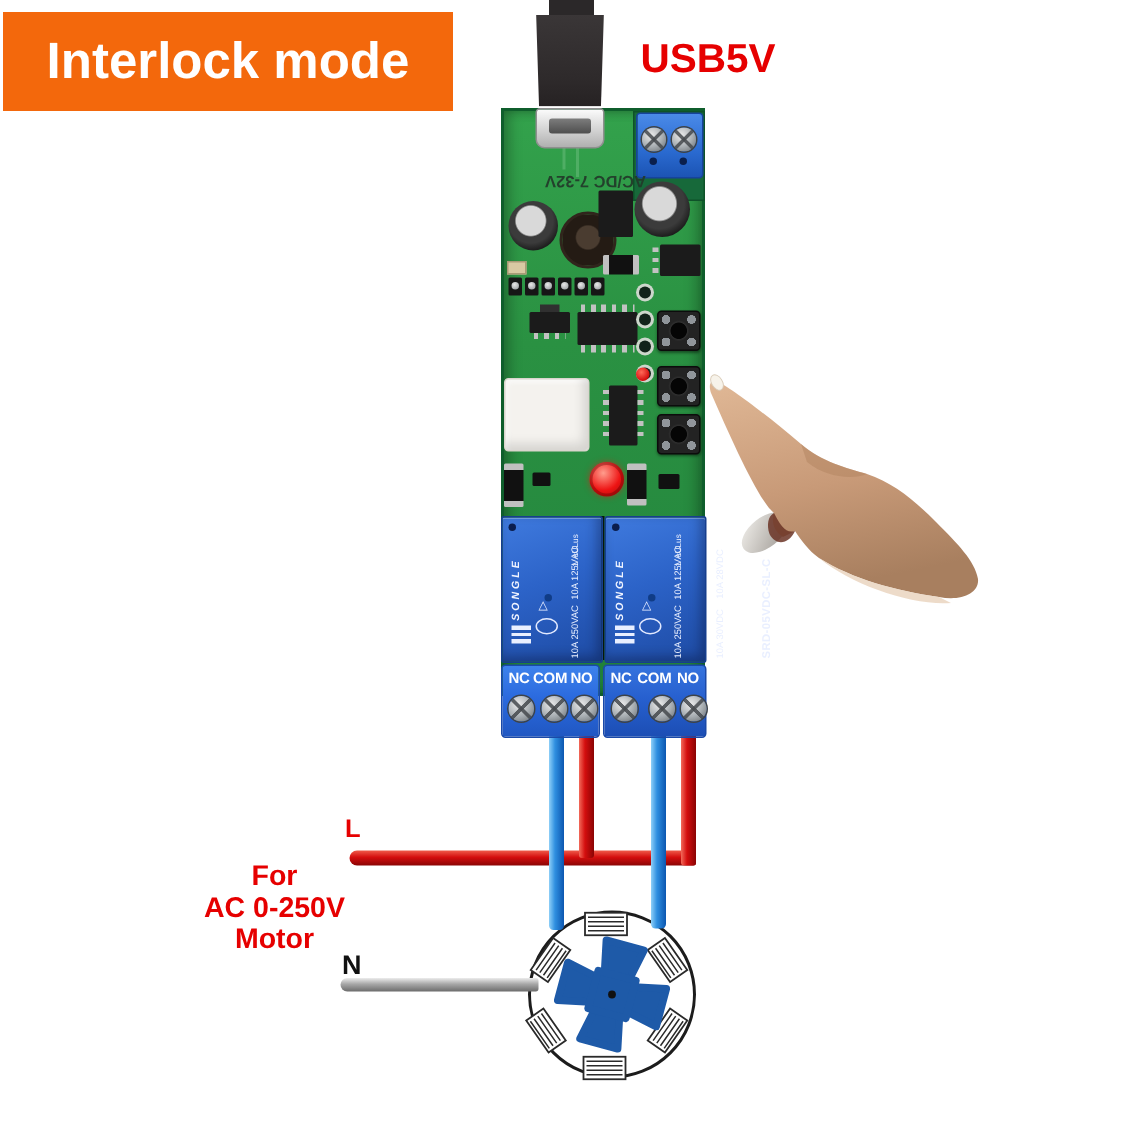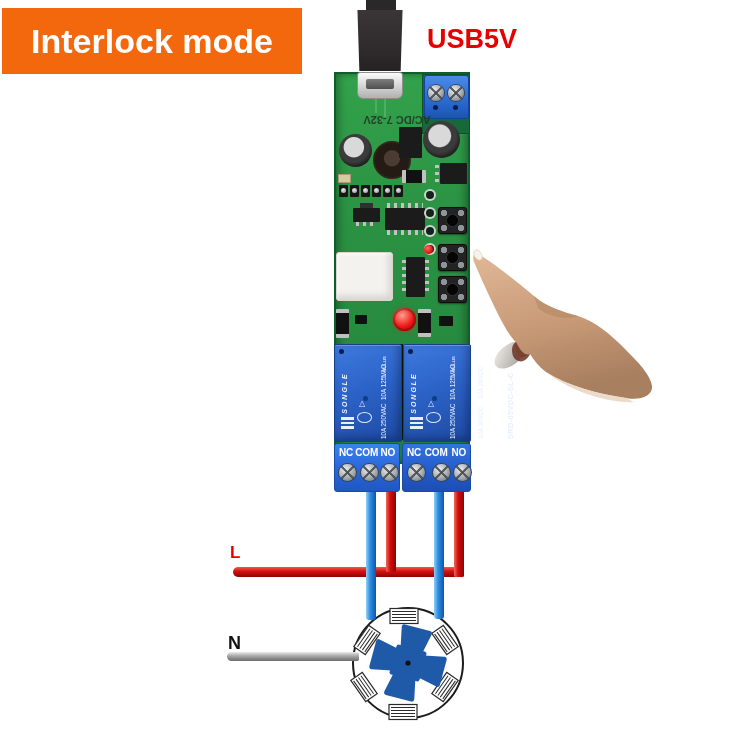--- a/index.html
+++ b/index.html
@@ -303,14 +303,19 @@
              C68,110 50,70 36,38
              C34,32 36,29 40,30 Z" fill="url(#gradSkin)"></path>
     <path d="M78,118 C82,126 86,132 92,130 C88,139 79,140 75,132 C73,126 74,120 78,118 Z" fill="#6b3426" opacity="0.85"></path>
     <path d="M96,72 C110,84 126,88 140,92 C130,96 112,94 100,84 Z" fill="#b2845f" opacity="0.5"></path>
     <path d="M188,174 C160,170 130,162 108,148 C130,166 170,180 196,178 Z" fill="#e9d2bb" opacity="0.8"></path>
     <ellipse cx="40" cy="31" rx="3.6" ry="5.6" transform="rotate(-32 40 31)" fill="#f7f3ea" stroke="#d9cbb8" stroke-width="0.6"></ellipse>
   </svg>
 
   <div class="abs red-label" style="left:230px;top:543px;font-size:17px;z-index:80;">L</div>
   <div class="abs" style="left:228px;top:633px;font-size:18px;font-weight:bold;color:#111;z-index:80;">N</div>
+  <div class="abs caption" style="left:126px;top:574px;width:114px;z-index:80;">
+    <div>For</div>
+    <div>AC 0-250V</div>
+    <div>Motor</div>
+  </div>
 
 </div>
 
 </body></html>

